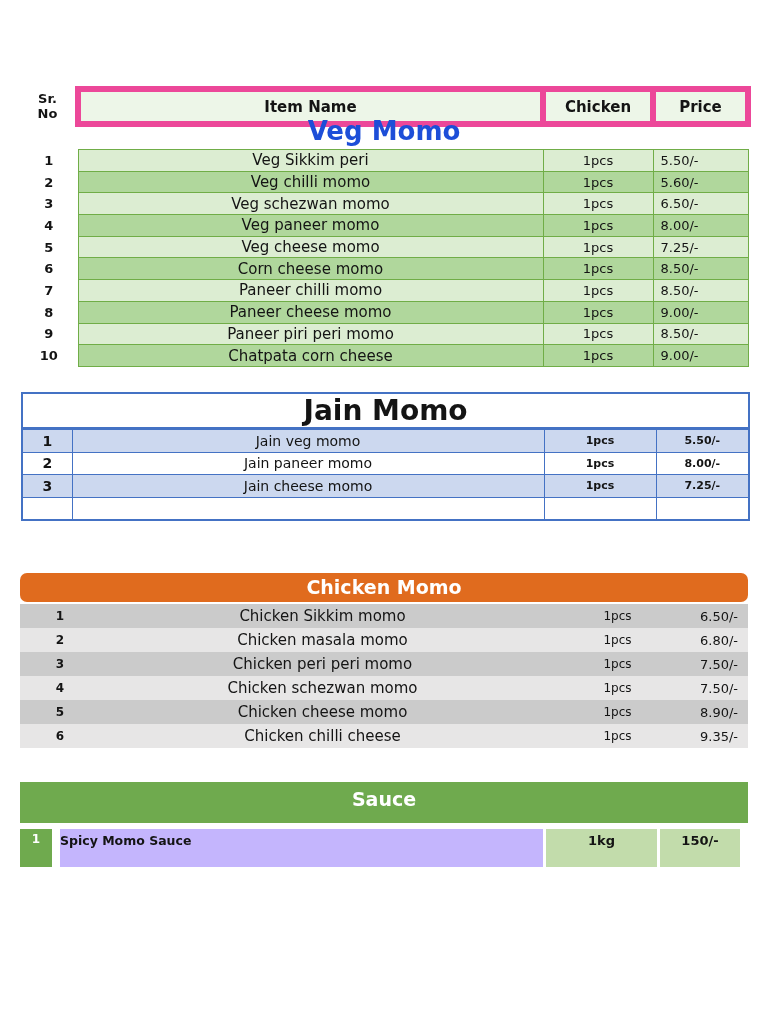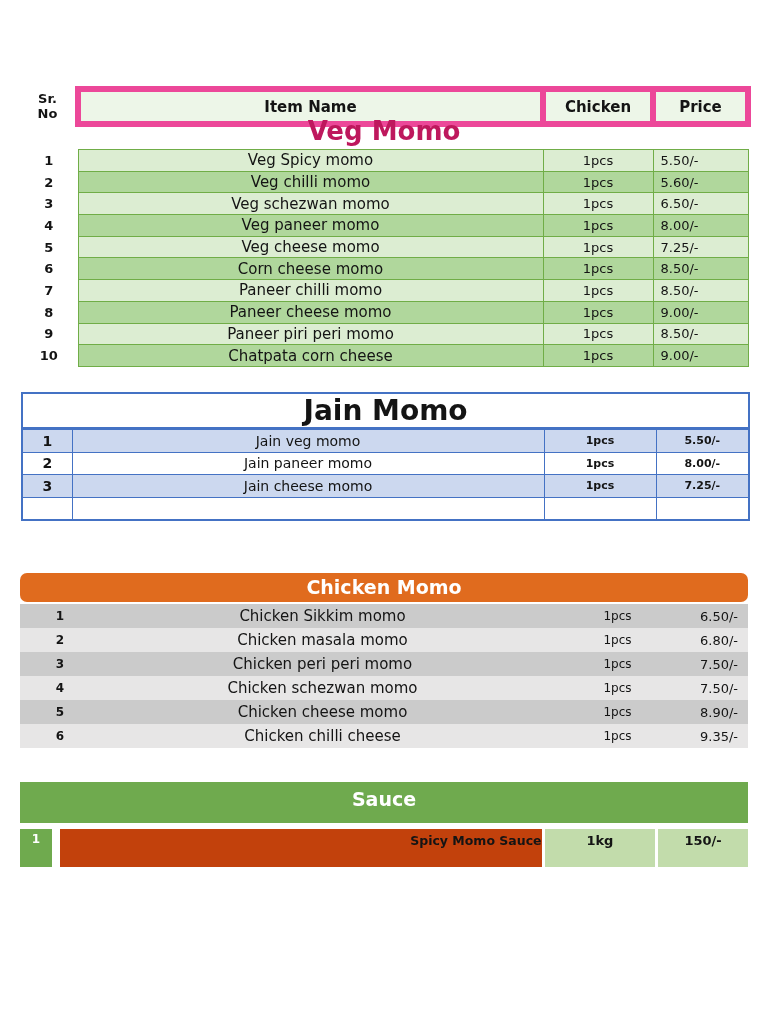--- a/index.html
+++ b/index.html
@@ -12,21 +12,21 @@
   table { border-collapse:collapse; table-layout:fixed; }
   td { padding:0; vertical-align:middle; overflow:hidden; white-space:nowrap; }
 
   
   .veg-head { left:20px; top:86px; width:728px; }
   .veg-head td { border:6px solid #ec4899; background:#edf6e8; height:29px;
                  text-align:center; font-weight:bold; font-size:15px; }
   .veg-head td.sr-h { border:none; background:transparent; font-size:13px;
                       line-height:1.15; font-weight:bold; }
   .veg-title { left:20px; top:116px; width:728px; text-align:center;
-               font-size:26px; font-weight:bold; color:#be185d; }
+               font-size:26px; font-weight:bold; color:#1d4ed8; }
   .veg-table { left:20px; top:149px; width:728px; }
   .veg-table td { border:1px solid #70ad47; height:20.7px; font-size:15px; text-align:center; }
   .veg-table td.cell-sr { border:none; background:#ffffff; font-weight:bold; font-size:13px; }
   .veg-table tr:nth-child(odd)  td:not(.cell-sr) { background:#dcedd2; }
   .veg-table tr:nth-child(even) td:not(.cell-sr) { background:#b0d79c; }
   .veg-table td.cell-qty  { font-size:13px; }
   .veg-table td.cell-price{ font-size:13px; text-align:left; padding-left:7px; }
 
   
   .jain-table { left:21px; top:392px; width:727px; border:2px solid #4472c4; background:#701a75; }
@@ -55,27 +55,27 @@
 
   
   .sauce-header { left:20px; top:782px; width:728px; height:41px; background:#6faa4e;
                   color:#ffffff; text-align:center; font-weight:bold; font-size:19px;
                   padding-top:6px; box-sizing:border-box; }
   .sauce-row { left:20px; top:829px; width:728px; height:38px; display:flex; }
   .sauce-row > div { box-sizing:border-box; }
   .sauce-sr   { width:32px; background:#6faa4e; color:#ffffff; font-weight:bold;
                 font-size:12px; text-align:center; padding-top:3px; }
   .sauce-gap-a{ width:8px; background:#ffffff; }
-  .sauce-item { width:483px; background:#c2410c; text-align:right; font-size:12.5px;
-                font-weight:600; padding-top:4px;padding-left:17px; }
+  .sauce-item { width:483px; background:#c4b5fd; text-align:left; font-size:12.5px;
+                font-weight:600; padding-top:4px; }
   .sauce-gap-b{ width:3px; background:#ffffff; }
   .sauce-qty  { width:111px; background:#c2dcab; text-align:center; font-size:13px;
                 font-weight:600; padding-top:4px; }
   .sauce-gap-c{ width:3px; background:#ffffff; }
-  .sauce-price{ width:90px; background:#c2dcab; text-align:center; font-size:13px;
+  .sauce-price{ width:80px; background:#c2dcab; text-align:center; font-size:13px;
                 font-weight:600; padding-top:4px; }
 </style>
 </head>
 <body>
 
 <table class="abs veg-head">
   <colgroup>
       <col style="width:58px">
       <col style="width:465px">
       <col style="width:110px">
@@ -99,21 +99,21 @@
 <table class="abs veg-table">
   <colgroup>
       <col style="width:58px">
       <col style="width:465px">
       <col style="width:110px">
       <col style="width:95px">
     </colgroup>
   <tbody>
       <tr>
         <td class="cell-sr">1</td>
-        <td class="cell-name">Veg Spicy momo</td>
+        <td class="cell-name">Veg Sikkim peri</td>
         <td class="cell-qty">1pcs</td>
         <td class="cell-price">5.50/-</td>
       </tr>
       <tr>
         <td class="cell-sr">2</td>
         <td class="cell-name">Veg chilli momo</td>
         <td class="cell-qty">1pcs</td>
         <td class="cell-price">5.60/-</td>
       </tr>
       <tr>

